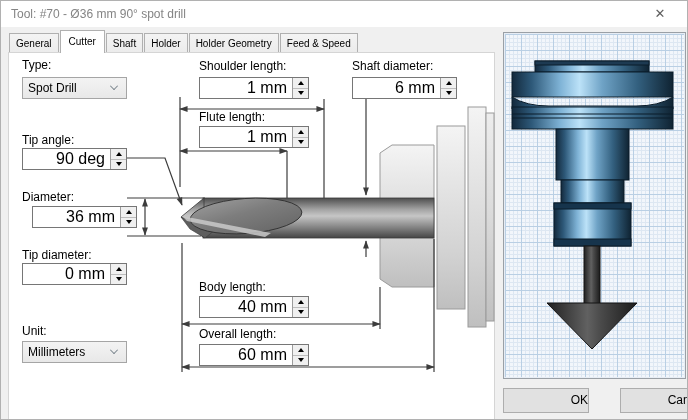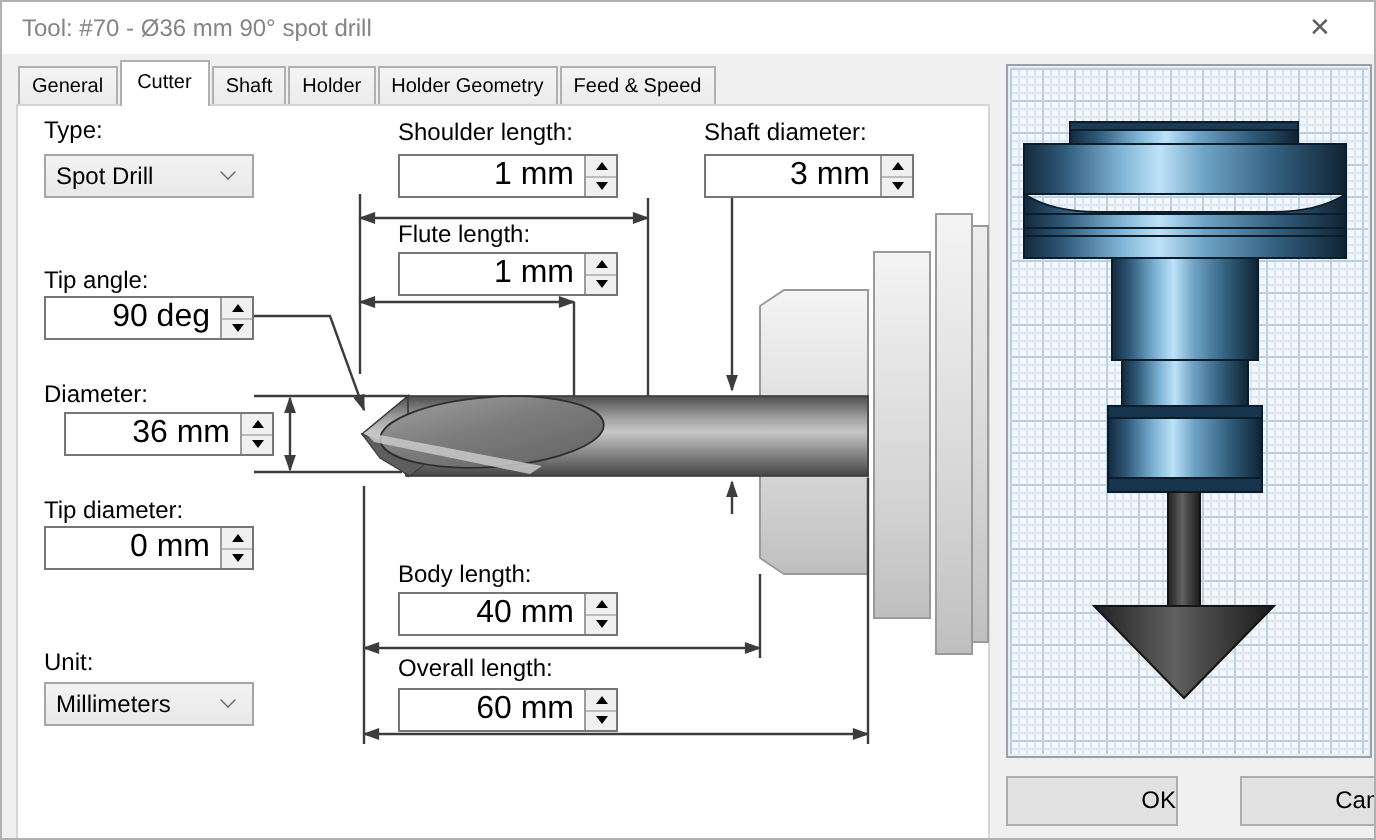--- a/index.html
+++ b/index.html
@@ -209,21 +209,21 @@
     <div class="spin" style="left:190px;top:291px;width:110px">
       <span class="spin-val">60 mm</span>
       <span class="spin-btns">
           <span class="sb up"></span>
           <span class="sb down"></span>
         </span>
     </div>
 
     <span class="lbl" style="left:343px;top:6px">Shaft diameter:</span>
     <div class="spin" style="left:343px;top:24px;width:105px">
-      <span class="spin-val">3 mm</span>
+      <span class="spin-val">6 mm</span>
       <span class="spin-btns">
           <span class="sb up"></span>
           <span class="sb down"></span>
         </span>
     </div>
   </div>
 
   <div class="preview">
     <div class="grid"></div>
     <svg class="tool3d" width="181" height="345" viewBox="0 0 181 345">

